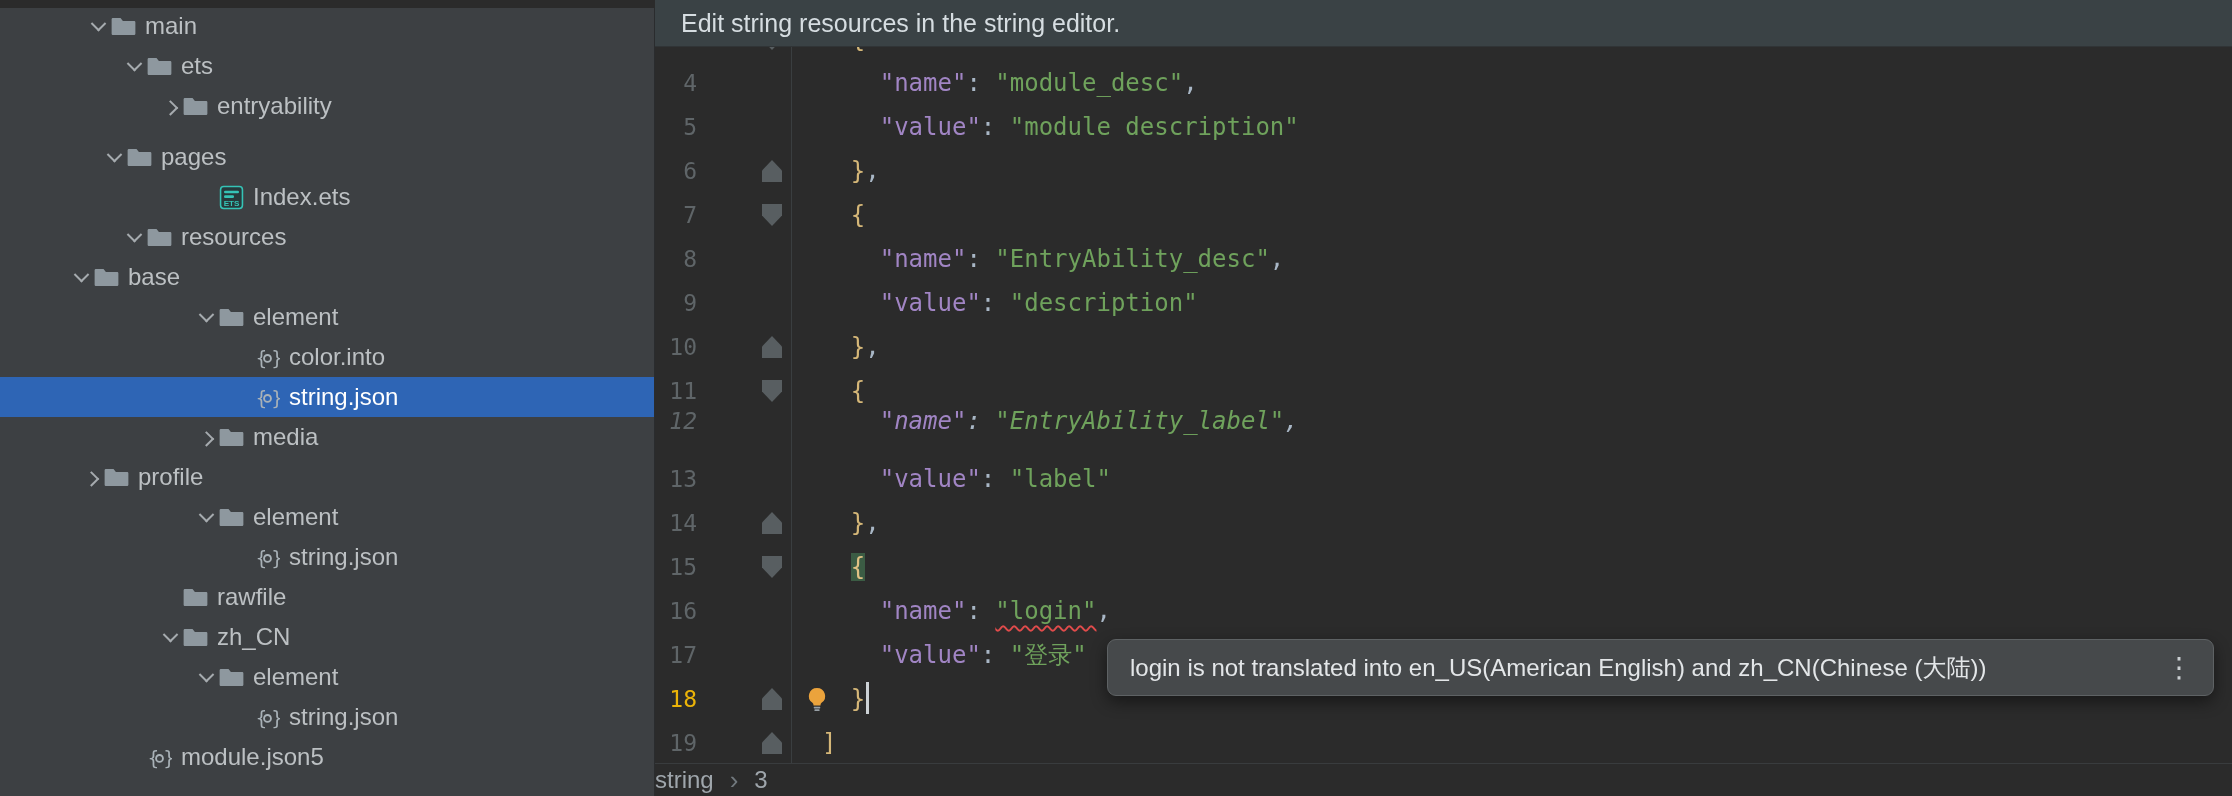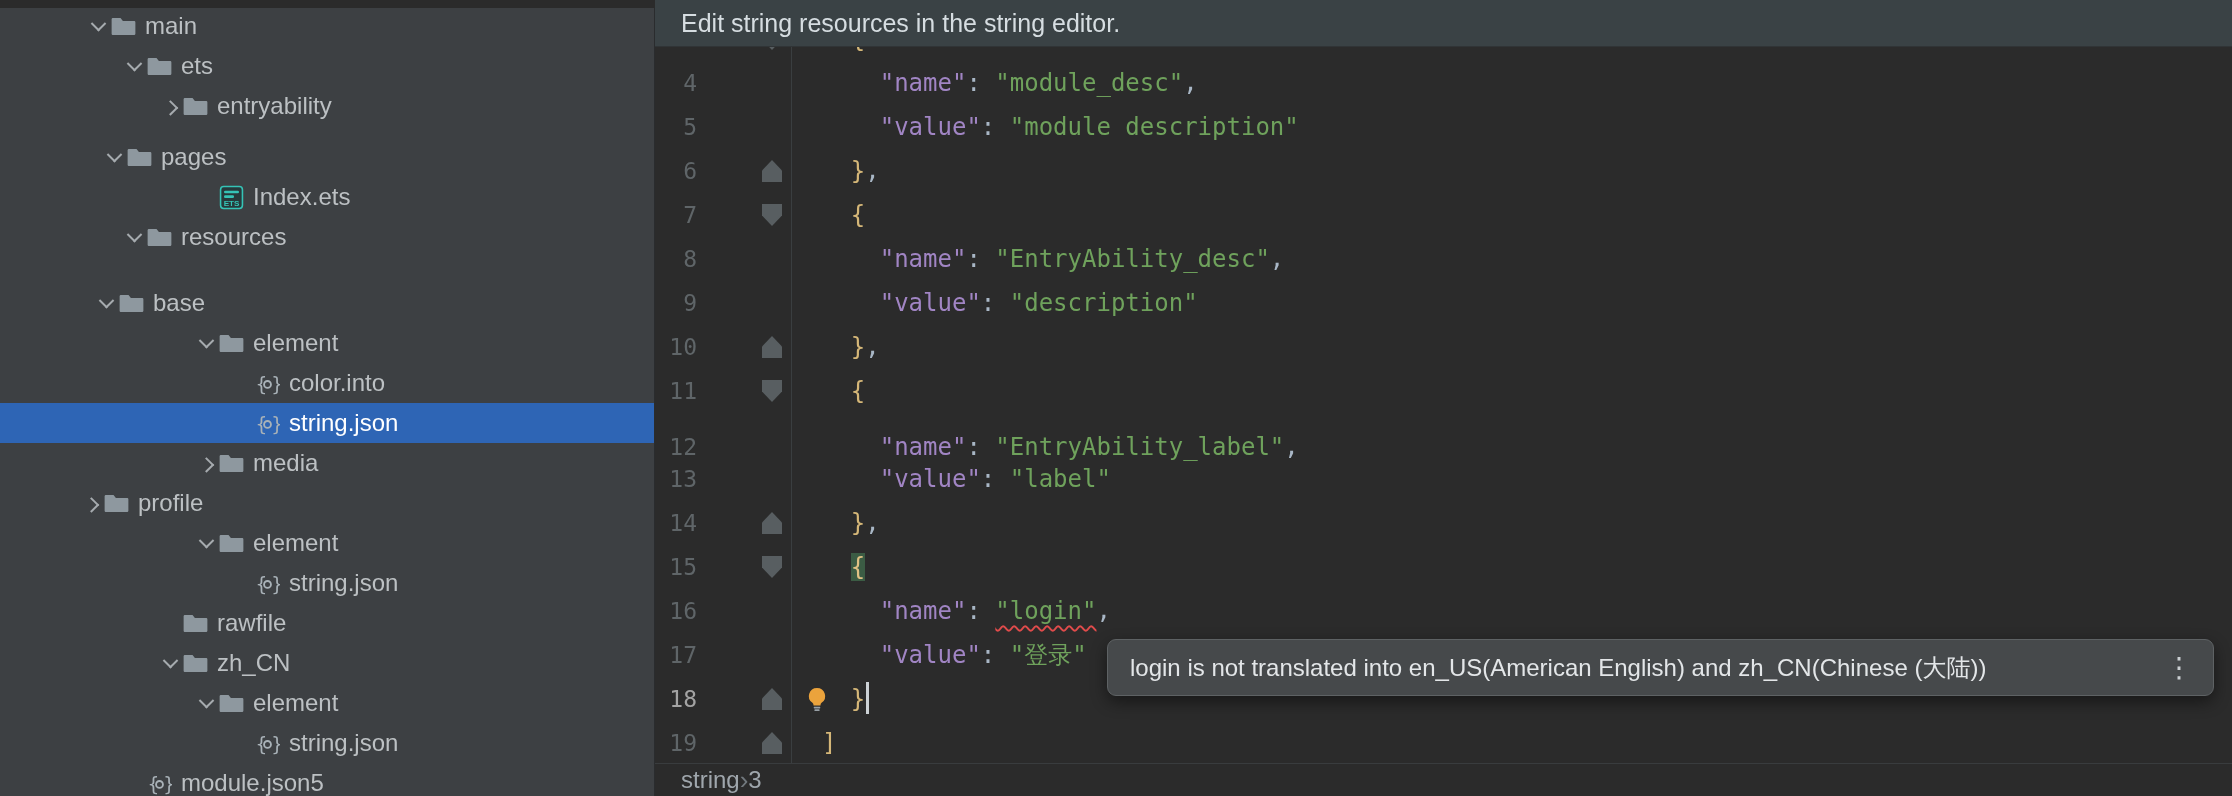--- a/index.html
+++ b/index.html
@@ -18,40 +18,40 @@
   .ic{width:25px;height:25px;flex:0 0 25px;margin-right:9px}
 
   
   .editor-banner{position:absolute;left:655px;right:0;top:0;height:47px;background:#3A4245;color:#D6DDE1;font-size:25px;display:flex;align-items:center;padding-left:26px;z-index:6;border-bottom:1px solid #303436}
 
   
   .code-area{position:absolute;left:655px;right:0;top:47px;bottom:33px;background:#2B2B2B;overflow:hidden}
   .gutter-sep{position:absolute;left:136px;top:0;bottom:0;width:1px;background:#3A3E40}
   .cline{position:absolute;left:0;right:0;height:44px}
   .lnum{position:absolute;left:0;top:0;width:42px;text-align:right;font-family:"DejaVu Sans Mono",monospace;font-size:23px;line-height:44px;color:#5F6568}
-  .lnum.act{color:#a3a3a3}
+  .lnum.act{color:#eab308}
   .fold{position:absolute;left:107px;top:11px;width:20px;height:22px;background:#585E61}
   .fold.down{clip-path:polygon(0 0,100% 0,100% 52%,50% 100%,0 52%)}
   .fold.up{clip-path:polygon(0 48%,50% 0,100% 48%,100% 100%,0 100%)}
   .bulb{position:absolute;left:148px;top:8px;width:28px;height:28px}
   .ccontent{position:absolute;left:138px;top:0;font-family:"DejaVu Sans Mono",monospace;font-size:24px;line-height:44px;white-space:pre}
   .tk-k{color:#A185C4}
   .tk-s{color:#6FA25C}
   .tk-p{color:#A9B7C6}
   .tk-b{color:#D5B778}
   .tk-hl{color:#DFC184;background:#3B5C44}
   .tk-err{color:#6FA25C;text-decoration:underline wavy #E14B4B;text-decoration-thickness:2px;text-underline-offset:6px}
   .caret{display:inline-block;width:3px;height:32px;background:#CDD2D6;vertical-align:-7px;margin-left:1px}
 
   
   .tooltip{position:absolute;left:452px;top:592px;width:1107px;height:57px;background:#46494B;border:1px solid #5E6264;border-radius:9px;box-shadow:0 6px 16px rgba(0,0,0,.45);display:flex;align-items:center;padding:0 70px 0 22px;color:#E3E6E8;font-size:24px;z-index:8}
   .kebab{position:absolute;right:20px;top:50%;transform:translateY(-50%);font-size:28px;color:#CBD0D3;line-height:1;cursor:pointer}
 
   
-  .breadcrumb{position:absolute;left:655px;right:0;bottom:0;height:33px;background:#2B2B2B;border-top:1px solid #393C3E;display:flex;align-items:center;padding-left:26px;font-size:24px;color:#9FA6AC}
+  .breadcrumb{position:absolute;left:655px;right:0;bottom:0;height:33px;background:#2B2B2B;border-top:1px solid #393C3E;display:flex;align-items:center;gap:16px;font-size:24px;color:#9FA6AC}
   .bc-sep{color:#71787D;font-size:26px}
   .bc-item{cursor:pointer}
 </style>
 </head>
 <body>
 
 <div class="app">
 
   <aside class="tree">
     <div class="tree-rows" id="tree-rows">
@@ -103,21 +103,21 @@
         </div>
         <div class="trow" style="padding-left: 121px;">
           <span class="chev">
             <i class="cv down"></i>
           </span>
           <svg class="ic" viewBox="0 0 16 16">
             <path d="M1.2 2.6h4.9l1.5 1.9h7.2c.4 0 .8.3.8.8v7.3c0 .4-.3.8-.8.8H1.2c-.4 0-.8-.3-.8-.8V3.4c0-.4.3-.8.8-.8z" fill="#8E989F"></path>
           </svg>
           <span class="tlabel">resources</span>
         </div>
-        <div class="trow" style="padding-left: 93px; margin-top: 26px;">
+        <div class="trow" style="padding-left: 68px;">
           <span class="chev">
             <i class="cv down"></i>
           </span>
           <svg class="ic" viewBox="0 0 16 16">
             <path d="M1.2 2.6h4.9l1.5 1.9h7.2c.4 0 .8.3.8.8v7.3c0 .4-.3.8-.8.8H1.2c-.4 0-.8-.3-.8-.8V3.4c0-.4.3-.8.8-.8z" fill="#8E989F"></path>
           </svg>
           <span class="tlabel">base</span>
         </div>
         <div class="trow" style="padding-left: 193px;">
           <span class="chev">
@@ -269,21 +269,21 @@
         <div class="cline" style="top: 278px;">
           <span class="lnum">10</span>
           <span class="fold up"></span>
           <span class="ccontent"><span class="seg tk-p">    </span><span class="seg tk-b">}</span><span class="seg tk-p">,</span></span>
         </div>
         <div class="cline" style="top: 322px;">
           <span class="lnum">11</span>
           <span class="fold down"></span>
           <span class="ccontent"><span class="seg tk-p">    </span><span class="seg tk-b">{</span></span>
         </div>
-        <div class="cline" style="top: 378px;">
+        <div class="cline" style="top: 352px; font-style: italic;">
           <span class="lnum">12</span>
           <span class="ccontent"><span class="seg tk-p">      </span><span class="seg tk-k">"name"</span><span class="seg tk-p">: </span><span class="seg tk-s">"EntryAbility_label"</span><span class="seg tk-p">,</span></span>
         </div>
         <div class="cline" style="top: 410px;">
           <span class="lnum">13</span>
           <span class="ccontent"><span class="seg tk-p">      </span><span class="seg tk-k">"value"</span><span class="seg tk-p">: </span><span class="seg tk-s">"label"</span></span>
         </div>
         <div class="cline" style="top: 454px;">
           <span class="lnum">14</span>
           <span class="fold up"></span>

